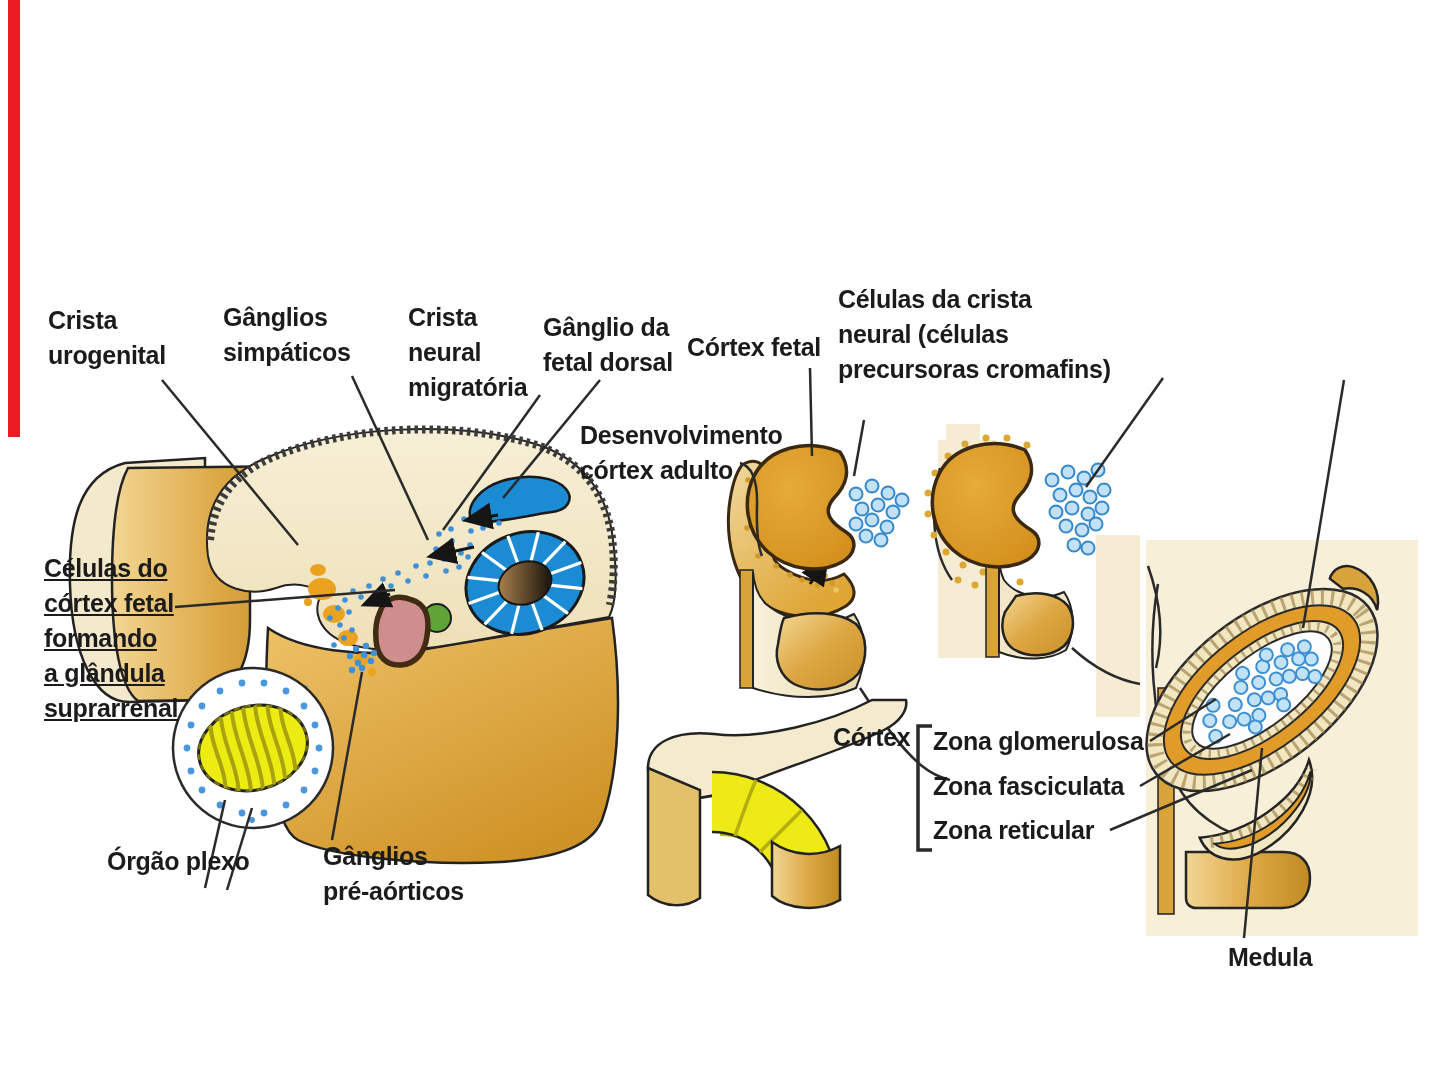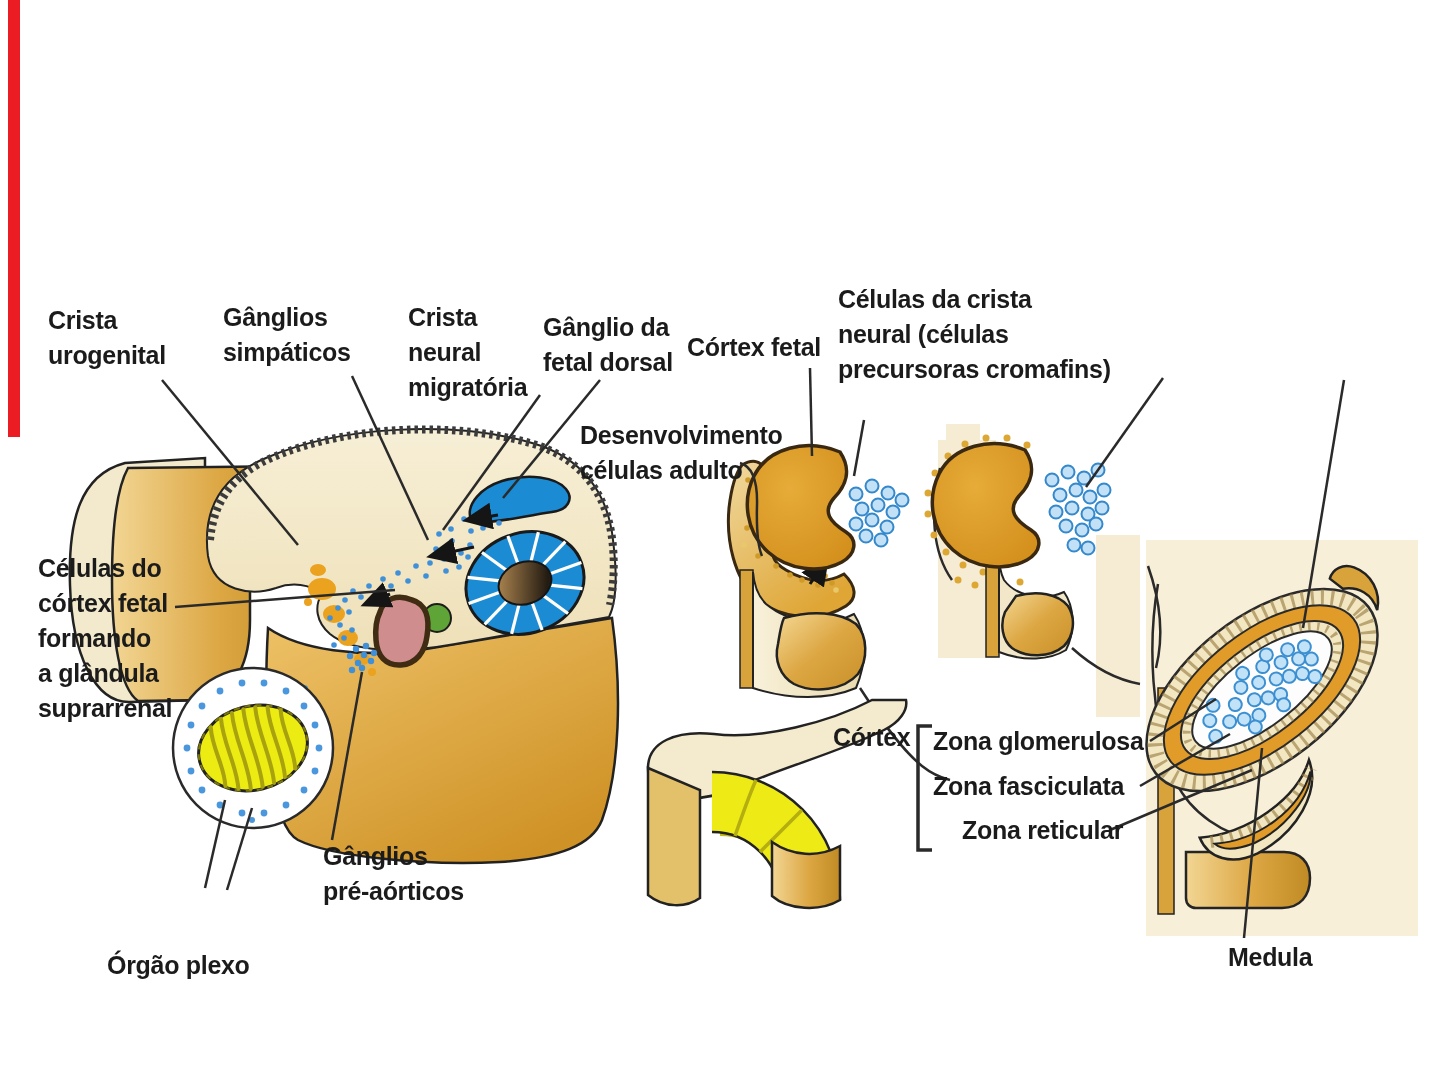--- a/index.html
+++ b/index.html
@@ -411,28 +411,28 @@
 <div class="lbl" style="left:408px;top:300px;">Crista
 neural
 migratória</div>
 <div class="lbl" style="left:543px;top:310px;">Gânglio da
 fetal dorsal</div>
 <div class="lbl" style="left:687px;top:330px;">Córtex fetal</div>
 <div class="lbl" style="left:838px;top:282px;">Células da crista
 neural (células
 precursoras cromafins)</div>
 <div class="lbl" style="left:580px;top:418px;">Desenvolvimento
-células adulto</div>
-<div class="lbl" style="left:38px;top:551px;">Células do
+córtex adulto</div>
+<div class="lbl" style="left:44px;top:551px;text-decoration:underline;">Células do
 córtex fetal
 formando
 a glândula
 suprarrenal</div>
-<div class="lbl" style="left:107px;top:948px;">Órgão plexo</div>
+<div class="lbl" style="left:107px;top:844px;">Órgão plexo</div>
 <div class="lbl" style="left:323px;top:839px;">Gânglios
 pré-aórticos</div>
 <div class="lbl" style="left:833px;top:720px;">Córtex</div>
 <div class="lbl" style="left:933px;top:724px;">Zona glomerulosa</div>
 <div class="lbl" style="left:933px;top:769px;">Zona fasciculata</div>
-<div class="lbl" style="left:962px;top:813px;">Zona reticular</div>
+<div class="lbl" style="left:933px;top:813px;">Zona reticular</div>
 <div class="lbl" style="left:1192px;top:940px;margin-left:36px;">Medula</div>
 
 </div>
 
 </body></html>

